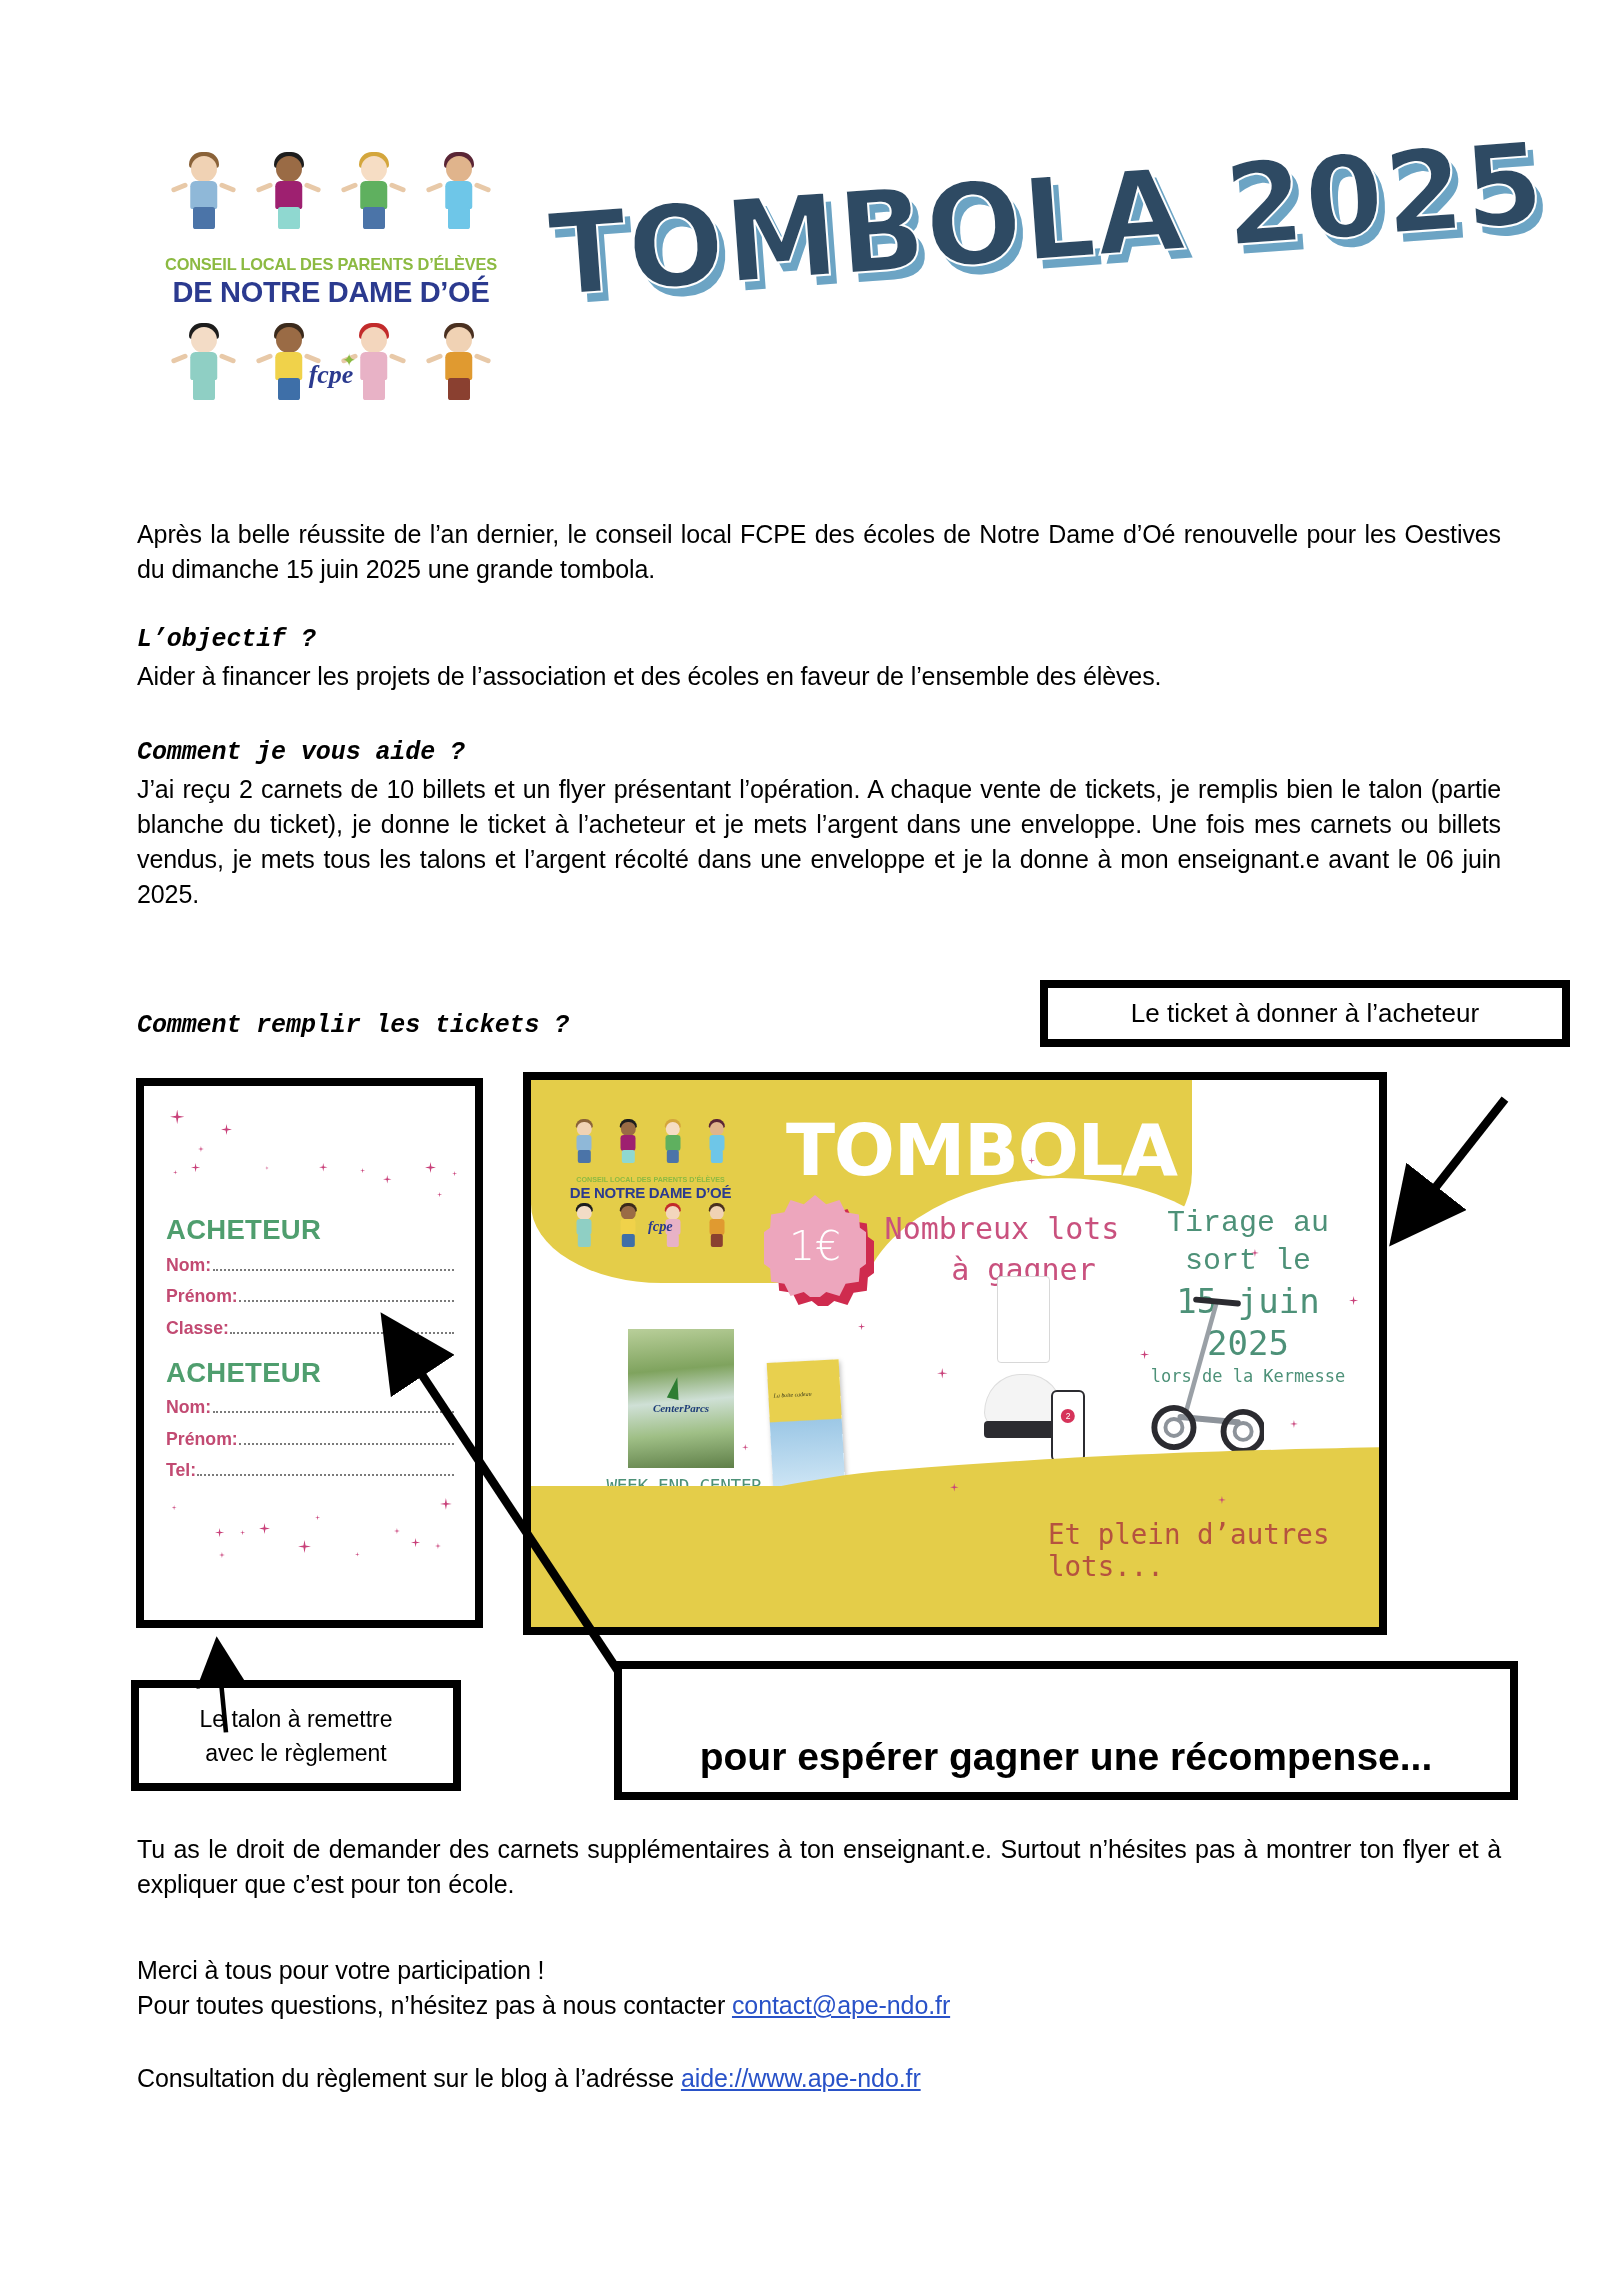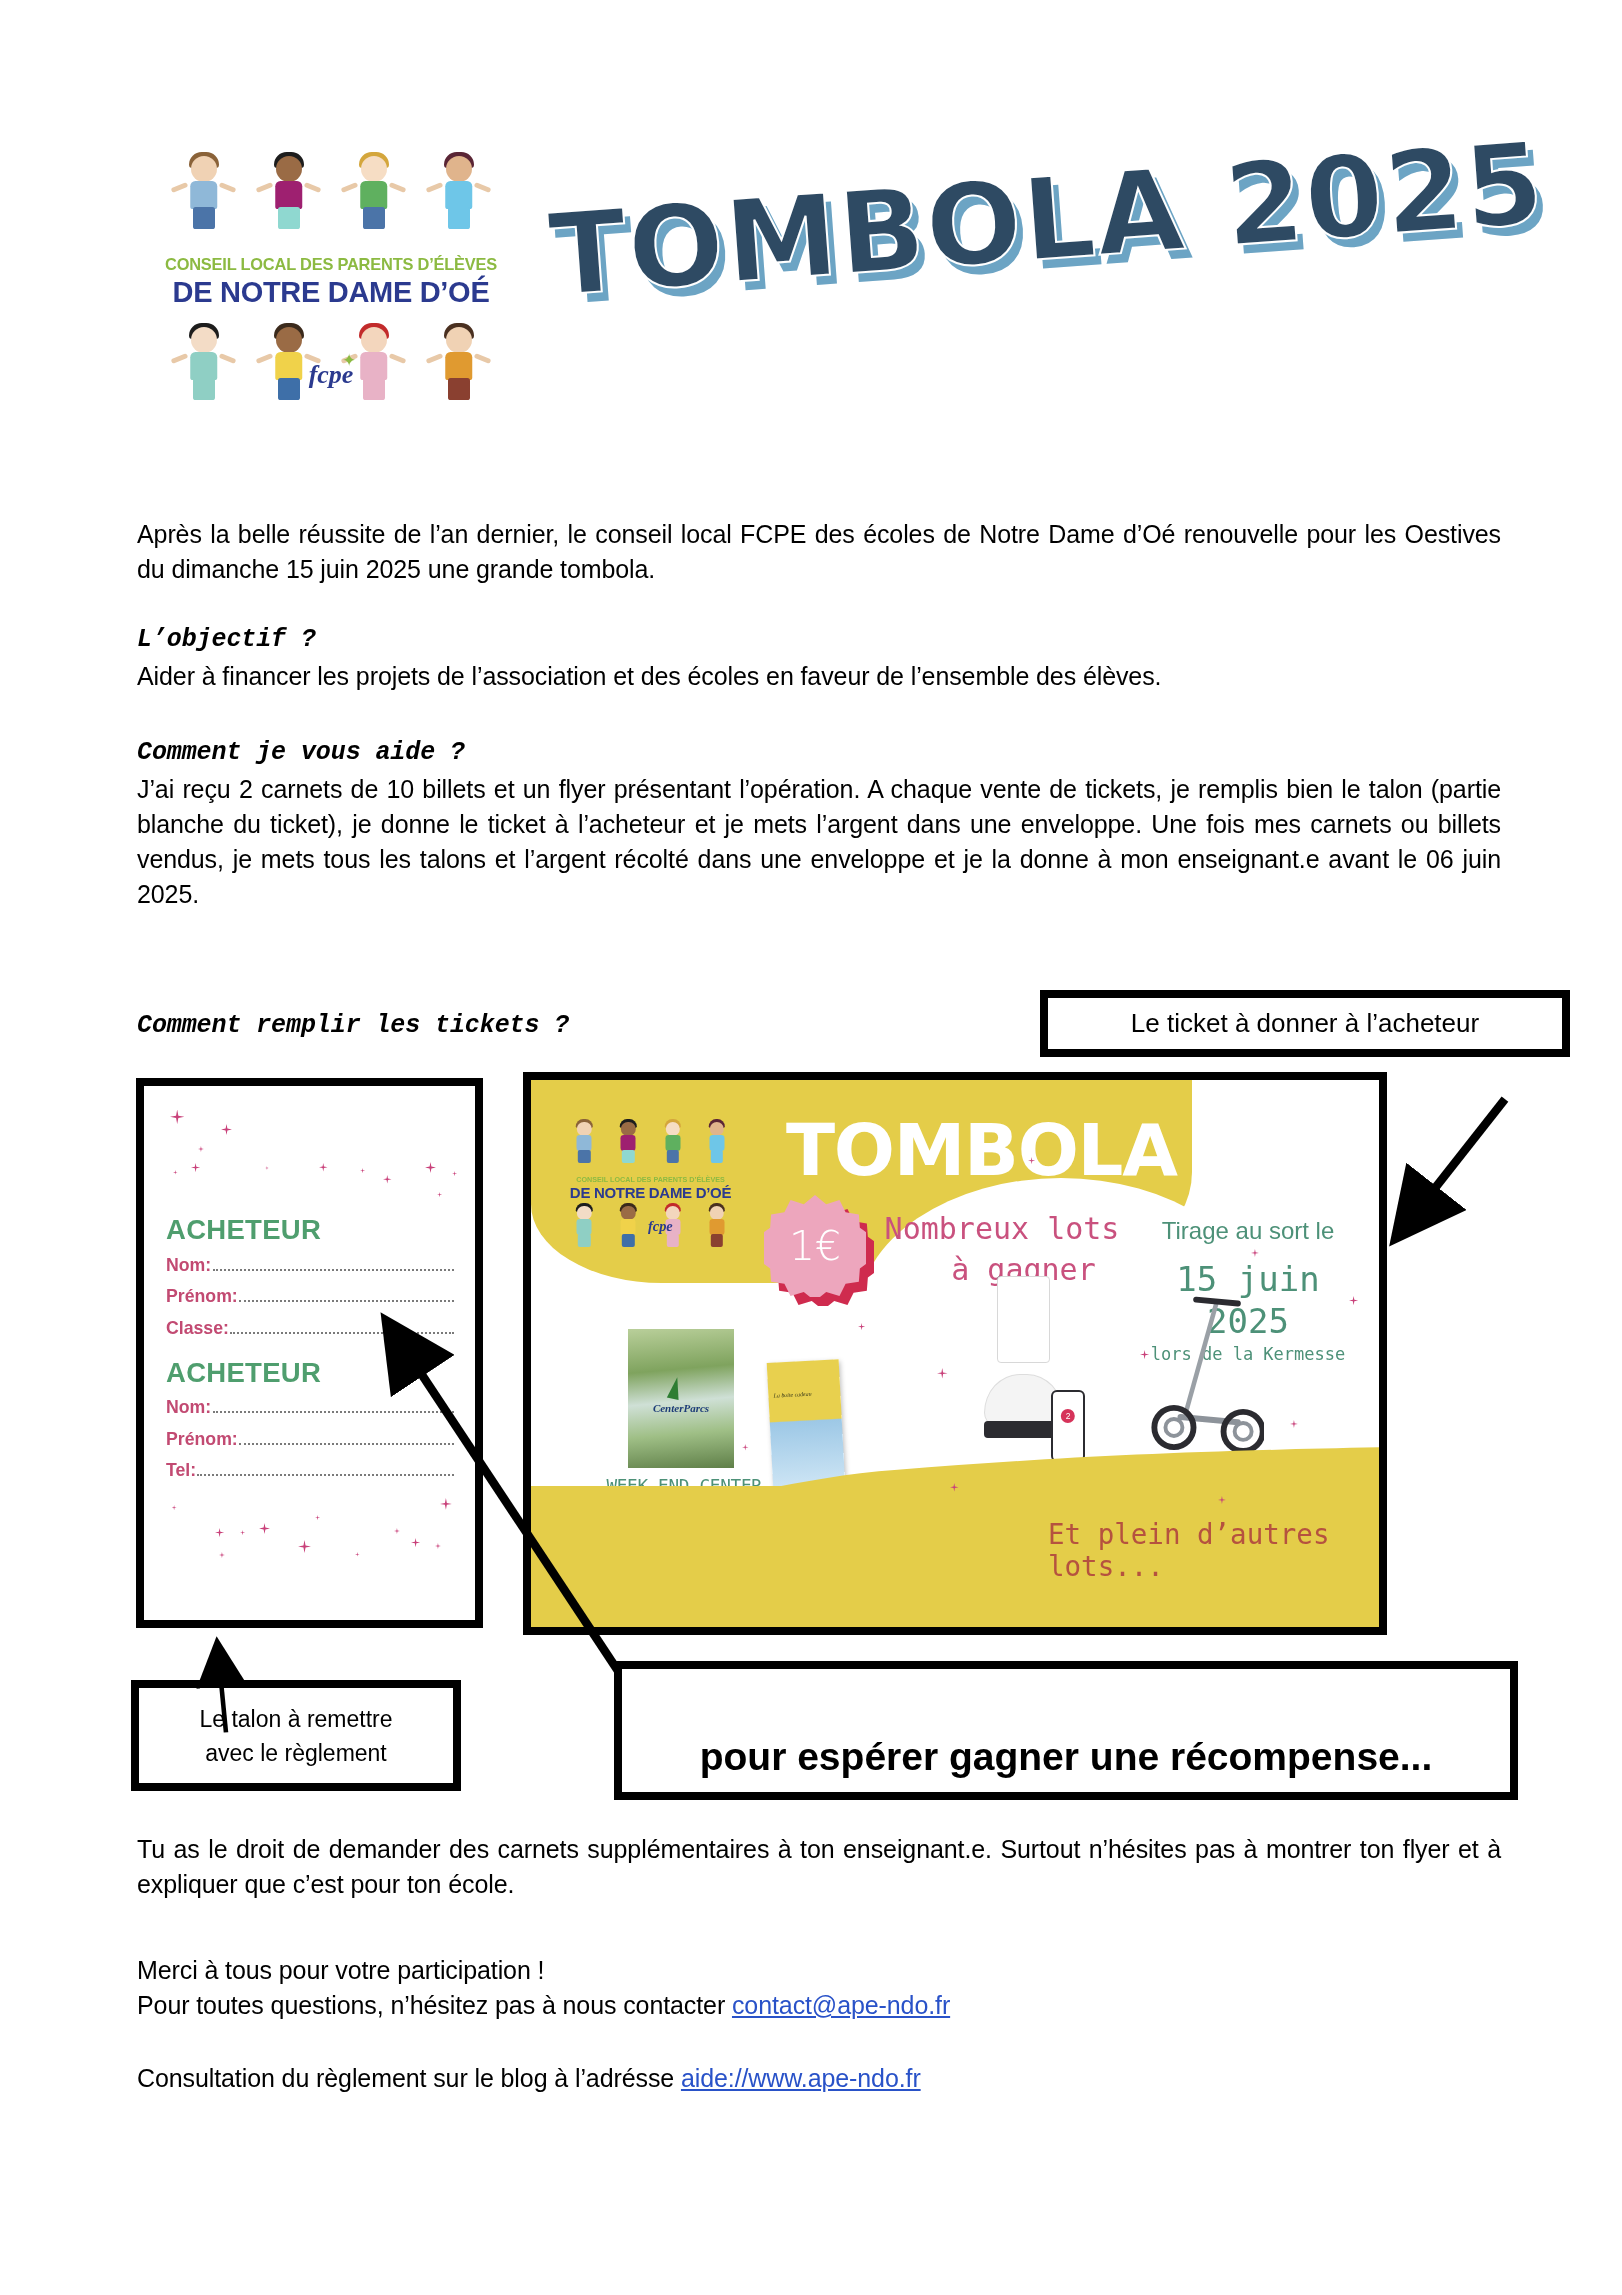--- a/index.html
+++ b/index.html
@@ -103,21 +103,21 @@
   #fl-badge-sh{position:absolute;left:241px;top:124px;width:102px;height:102px;background:#cf2b4e;
     clip-path:polygon(50% 0%,61% 9%,74% 5%,80% 17%,93% 19%,94% 32%,105% 40%,100% 52%,
       105% 64%,94% 72%,93% 85%,80% 87%,74% 99%,61% 95%,50% 104%,39% 95%,26% 99%,20% 87%,
       7% 85%,6% 72%,-5% 64%,0% 52%,-5% 40%,6% 32%,7% 19%,20% 17%,26% 5%,39% 9%);z-index:0;}
   #fl-badge{z-index:1;}
   #fl-badge span{color:#fff;font-size:41px;font-weight:300;font-family:"DejaVu Sans",sans-serif;}
   #fl-lots{position:absolute;left:353px;top:128px;width:236px;text-align:center;
     font-size:30px;line-height:41px;color:#c9517e;font-family:"DejaVu Sans Mono",monospace;}
   #fl-lots .l2{display:block;padding-left:43px;}
   #fl-tirage{position:absolute;left:609px;top:124px;width:216px;text-align:center;color:#4d9178;}
-  #fl-tirage .a{display:block;font-size:24px;line-height:54px;font-family:Liberation Sans, sans-serif;}
+  #fl-tirage .a{display:block;font-size:30px;line-height:38px;font-family:Liberation Mono, monospace;}
   #fl-tirage .b{display:block;font-size:34px;line-height:42px;font-family:"DejaVu Sans Mono",monospace;}
   #fl-tirage .c{display:block;font-size:17px;line-height:25px;font-family:"DejaVu Sans Mono",monospace;}
 
   .prize{position:absolute;text-align:center;color:#4d9178;font-family:"DejaVu Sans Mono",monospace;}
   .prize .cap{display:block;font-size:17.7px;line-height:23px;letter-spacing:-0.3px;}
   .prize .sub{display:block;font-size:11.8px;line-height:17px;}
 
   #img-cp{position:absolute;left:97px;top:249px;width:106px;height:139px;
     background:linear-gradient(175deg,#b9cf9a 0%,#7fa35e 30%,#cfe0d6 52%,#9fbf86 74%,#5f7f48 100%);}
   #img-cp .cpl{position:absolute;left:0;top:73px;width:106px;text-align:center;
@@ -151,21 +151,21 @@
   #fl-yellow-bot{position:absolute;left:-19.6px;top:406px;width:903px;height:151px;background:#e4cd49;
     border-top-left-radius:0;}
   #fl-wave{position:absolute;left:0;top:366px;width:851px;height:79px;}
   #fl-more{position:absolute;left:517px;top:438px;font-size:27.5px;color:#b5523f;
     font-family:"DejaVu Sans Mono",monospace;}
 
   
   .callout{position:absolute;border:8.5px solid #000;background:#fff;box-sizing:border-box;
     display:flex;align-items:center;justify-content:center;text-align:center;
     font-family:"Liberation Sans",sans-serif;}
-  #cb-ticket{left:1040px;top:980px;width:530px;height:67px;font-size:26px;margin-top:10px;}
+  #cb-ticket{left:1040px;top:980px;width:530px;height:67px;font-size:26px;}
   #cb-talon{left:131px;top:1680px;width:330px;height:111px;font-size:23px;line-height:34px;}
   #cb-renseigne{left:614px;top:1661px;width:904px;height:139px;font-size:39px;font-weight:bold;line-height:51px;}
 
   
   #arrows{position:absolute;left:0;top:0;width:1623px;height:2295px;pointer-events:none;}
 </style>
 </head>
 <body>
 
 <div class="page">

